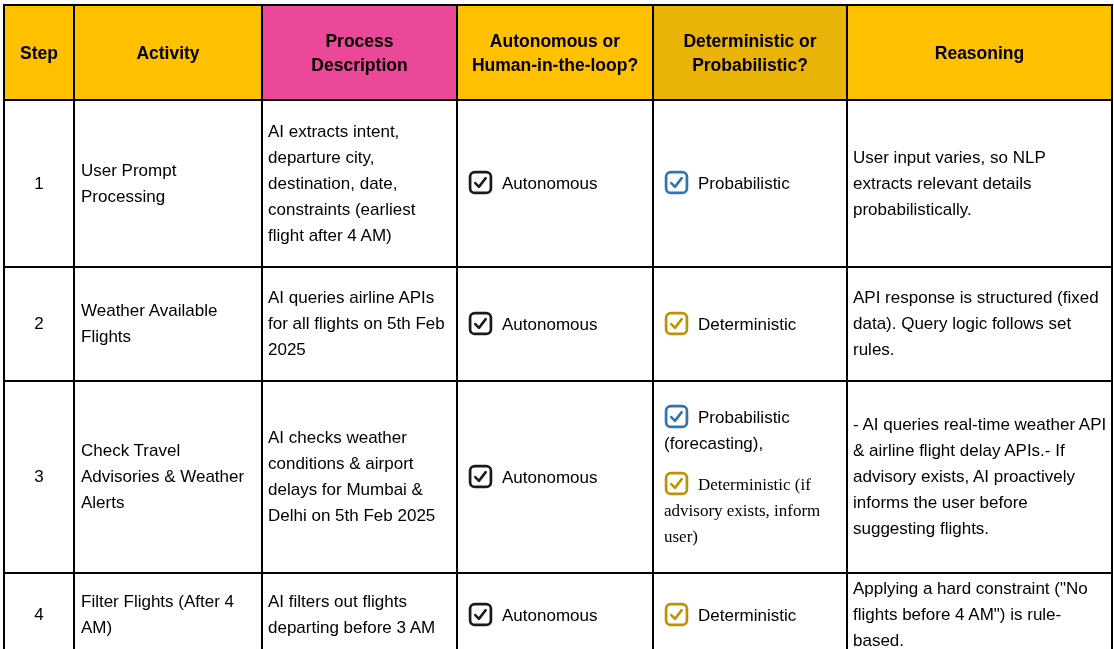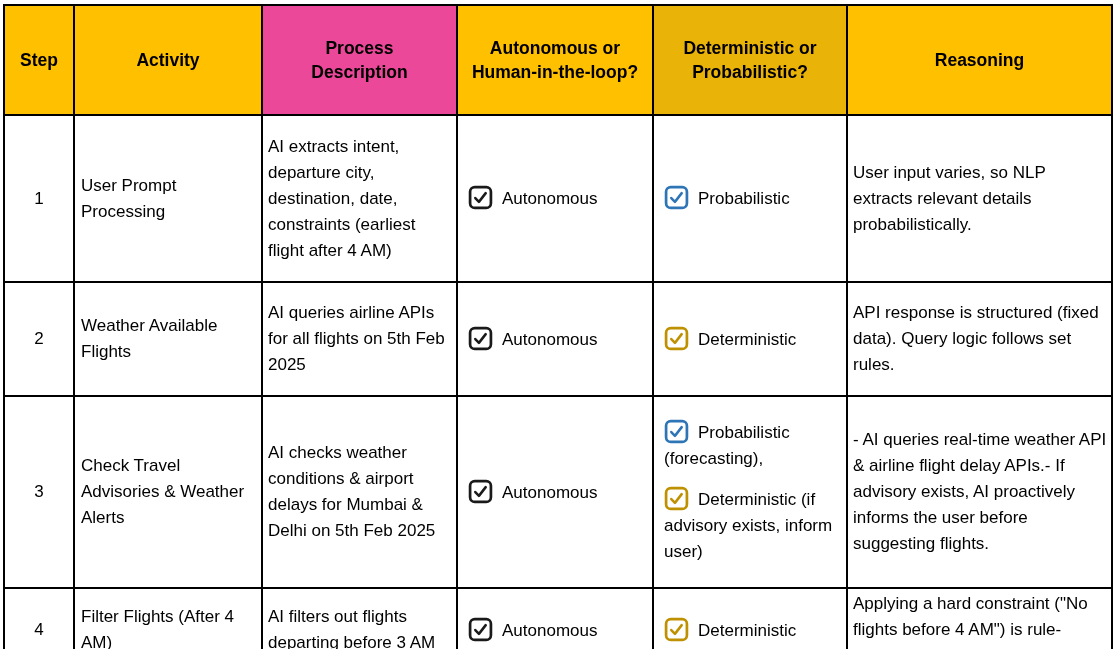--- a/index.html
+++ b/index.html
@@ -25,38 +25,38 @@
     vertical-align:middle;
     overflow:hidden;
   }
   table.process-table th{
     font-size:17.5px;
     font-weight:bold;
     line-height:24px;
     text-align:center;
     padding:2px 12px;
   }
-  thead tr{height:110px;border-radius:7px;}
+  thead tr{height:95px;border-radius:7px;}
   tbody tr:nth-child(1){height:167px;}
   tbody tr:nth-child(2){height:114px;}
   tbody tr:nth-child(3){height:192px;}
   tbody tr:nth-child(4){height:83px;}
 
   td{
     font-size:17px;
     line-height:26px;
     padding:2px 6px;
   }
   td.step-cell{ text-align:center; }
   td.check-cell{ padding-left:10px; padding-right:4px; }
   td.reasoning-cell{ padding-left:5px; padding-right:3px; }
   td.process-cell{ padding-left:5px; padding-right:9px; }
 
   .check-item{ margin:0; }
-  .check-item + .check-item{ margin-top:14px; }
+  .check-item + .check-item{ margin-top:14px;font-family:Liberation Serif, serif; }
   .check-item svg{
     vertical-align:-6px;
     margin-right:9px;
   }
 </style>
 </head>
 <body>
 
 <div class="page">
   <table class="process-table">

